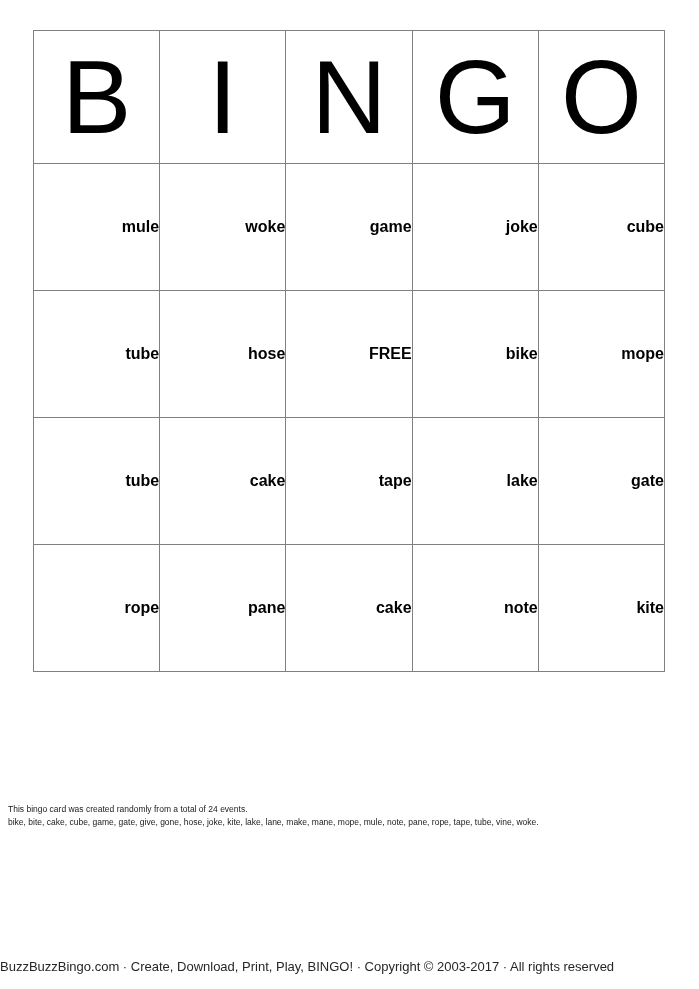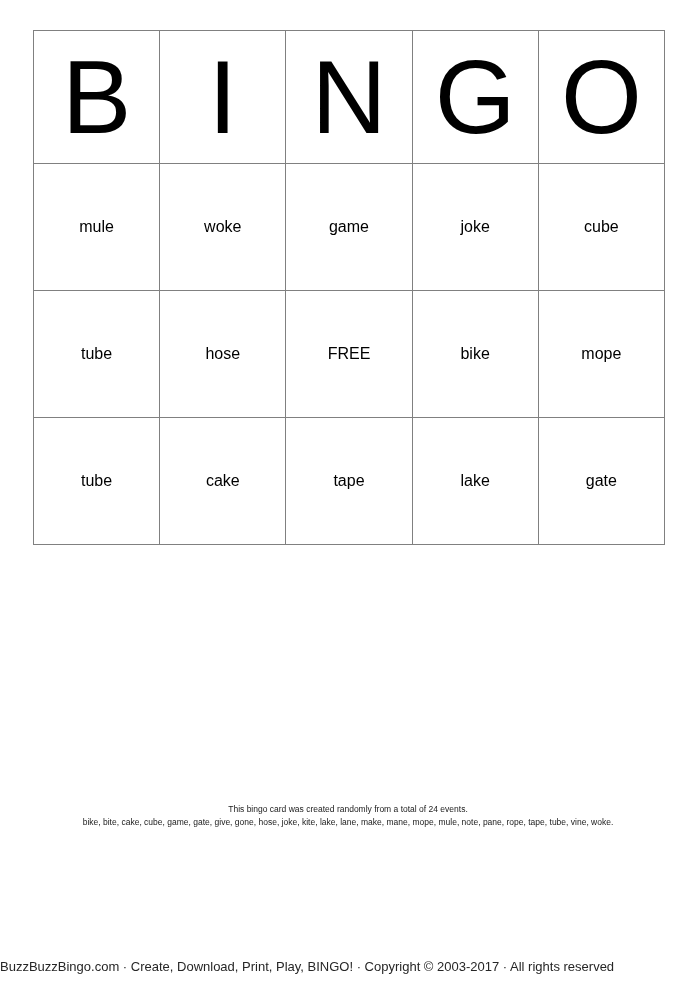--- a/index.html
+++ b/index.html
@@ -47,37 +47,37 @@
     font-weight: 400;
     letter-spacing: 0;
     font-family: "Liberation Sans", sans-serif;
   }
 
   
   table.bingo-grid tr.word-row td {
     height: 126px;
     font-size: 16px;
     line-height: 20px;
-    font-weight: 400;
+    font-weight: 700;
+    text-align: right;
   }
 
   td.free-cell {
     font-weight: 400;
   }
 
   .caption {
     position: absolute;
     left: 8px;
     top: 803px;
     width: 680px;
     font-size: 8.5px;
     line-height: 13px;
     color: #1a1a1a;
     font-family: "Liberation Sans", sans-serif;
-    text-align: center;
   }
   .caption .caption-line {
     display: block;
     white-space: nowrap;
   }
 
   .footer {
     position: absolute;
     left: 0;
     top: 958px;
@@ -121,20 +121,27 @@
       </tr>
 
       <tr class="word-row">
         <td>tube</td>
         <td>cake</td>
         <td>tape</td>
         <td>lake</td>
         <td>gate</td>
       </tr>
 
+      <tr class="word-row">
+        <td>rope</td>
+        <td>pane</td>
+        <td>cake</td>
+        <td>note</td>
+        <td>kite</td>
+      </tr>
     </tbody>
   </table>
 </div>
 
 <div class="caption">
   <span class="caption-line">This bingo card was created randomly from a total of 24 events.</span>
   <span class="caption-line">bike, bite, cake, cube, game, gate, give, gone, hose, joke, kite, lake, lane, make, mane, mope, mule, note, pane, rope, tape, tube, vine, woke.</span>
 </div>
 
 <div class="footer">

